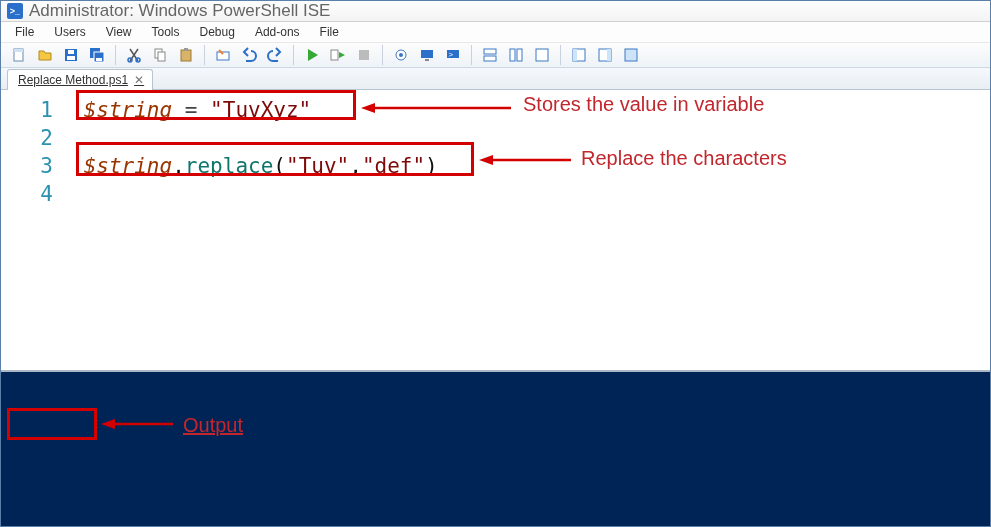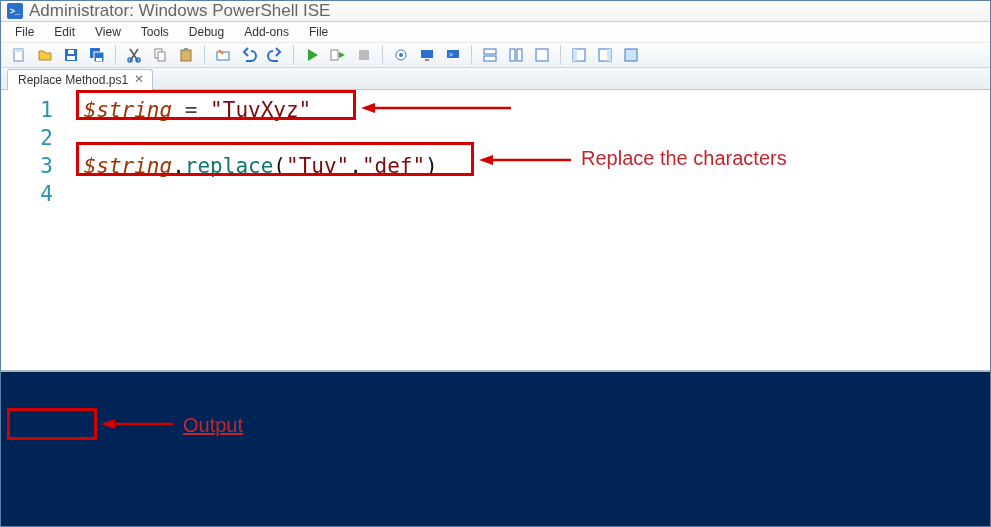--- a/index.html
+++ b/index.html
@@ -84,23 +84,25 @@
   }
   .tab {
     background: #fff;
     border: 1px solid #b8c4d0;
     border-bottom: none;
     border-radius: 3px 3px 0 0;
     padding: 3px 8px 3px 10px;
     font-size: 12px;
     color: #333;
     display: flex;
+    align-items: center;
     gap: 6px;
     position: relative;
     top: 1px;
+    text-decoration: underline;
   }
   .tab .close-x {
     font-size: 12px;
     color: #777;
     line-height: 1;
   }
 
   
   .editor {
     flex: 0 0 280px;
@@ -170,21 +172,21 @@
 </head>
 <body>
 
 <div class="titlebar">
   <span class="app-icon">&gt;_</span>
   <span class="title-text">Administrator: Windows PowerShell ISE</span>
 </div>
 
 <div class="menubar">
   <span class="menu-item">File</span>
-  <span class="menu-item">Edit</span>
+  <span class="menu-item">Users</span>
   <span class="menu-item">View</span>
   <span class="menu-item">Tools</span>
   <span class="menu-item">Debug</span>
   <span class="menu-item">Add-ons</span>
   <span class="menu-item">File</span>
 </div>
 
 <div class="toolbar">
   <span class="tbtn">
       <svg viewBox="0 0 16 16">
@@ -344,20 +346,21 @@
     <div class="code-line"> <span class="tok-var">$string</span><span class="tok-punc">.</span><span class="tok-member">replace</span><span class="tok-punc">(</span><span class="tok-str">"Tuv"</span><span class="tok-punc">,</span><span class="tok-str">"def"</span><span class="tok-punc">)</span></div>
     <div class="code-line">&nbsp;</div>
 
     <div class="redbox" style="left:5px; top:0px; width:280px; height:30px;"></div>
     <div class="redbox" style="left:5px; top:52px; width:398px; height:34px;"></div>
 
     <svg class="arrow-svg" style="left:290px; top:12px;" width="160" height="12">
       <line x1="12" y1="6" x2="150" y2="6" stroke="#d40000" stroke-width="2.5"></line>
       <polygon points="0,6 14,1 14,11" fill="#d40000"></polygon>
     </svg>
+    <span class="ann" style="left:452px; top:0px;">Stores the value in variable</span>
 
     <svg class="arrow-svg" style="left:408px; top:64px;" width="100" height="12">
       <line x1="12" y1="6" x2="92" y2="6" stroke="#d40000" stroke-width="2.5"></line>
       <polygon points="0,6 14,1 14,11" fill="#d40000"></polygon>
     </svg>
     <span class="ann" style="left:510px; top:54px;">Replace the characters</span>
   </div>
 </div>
 
 <div class="splitter"></div>

